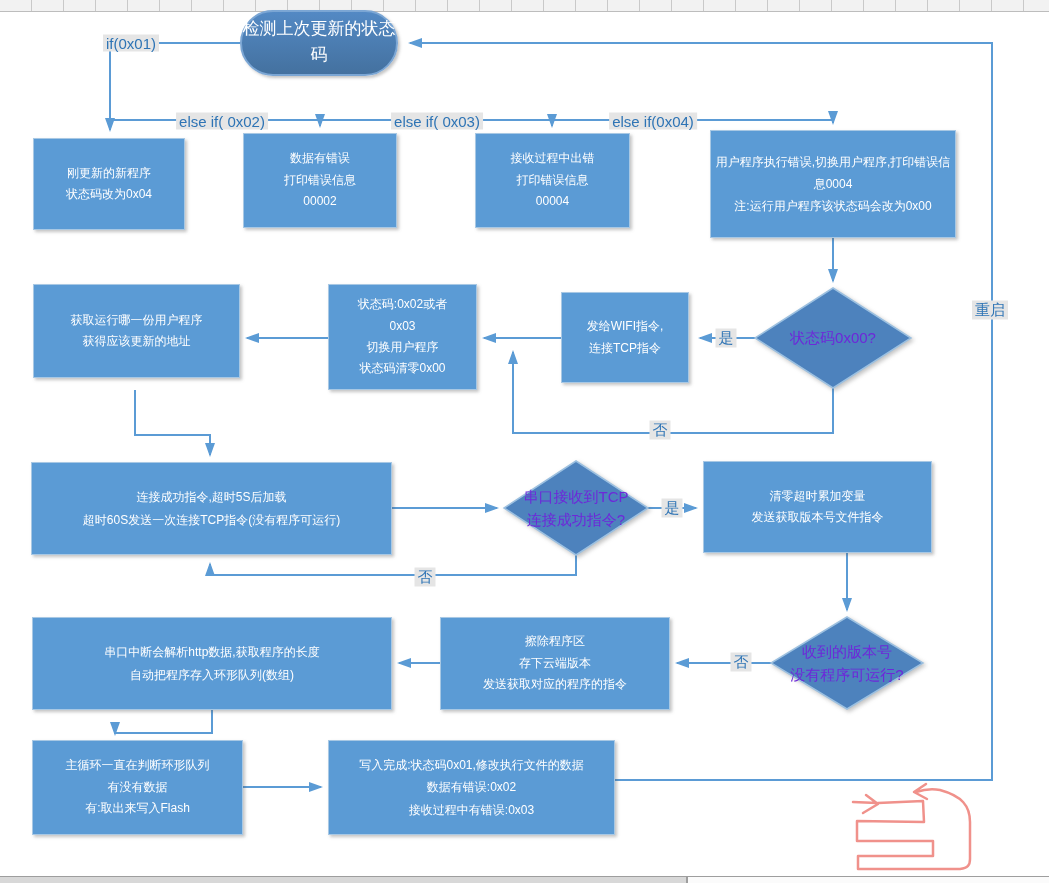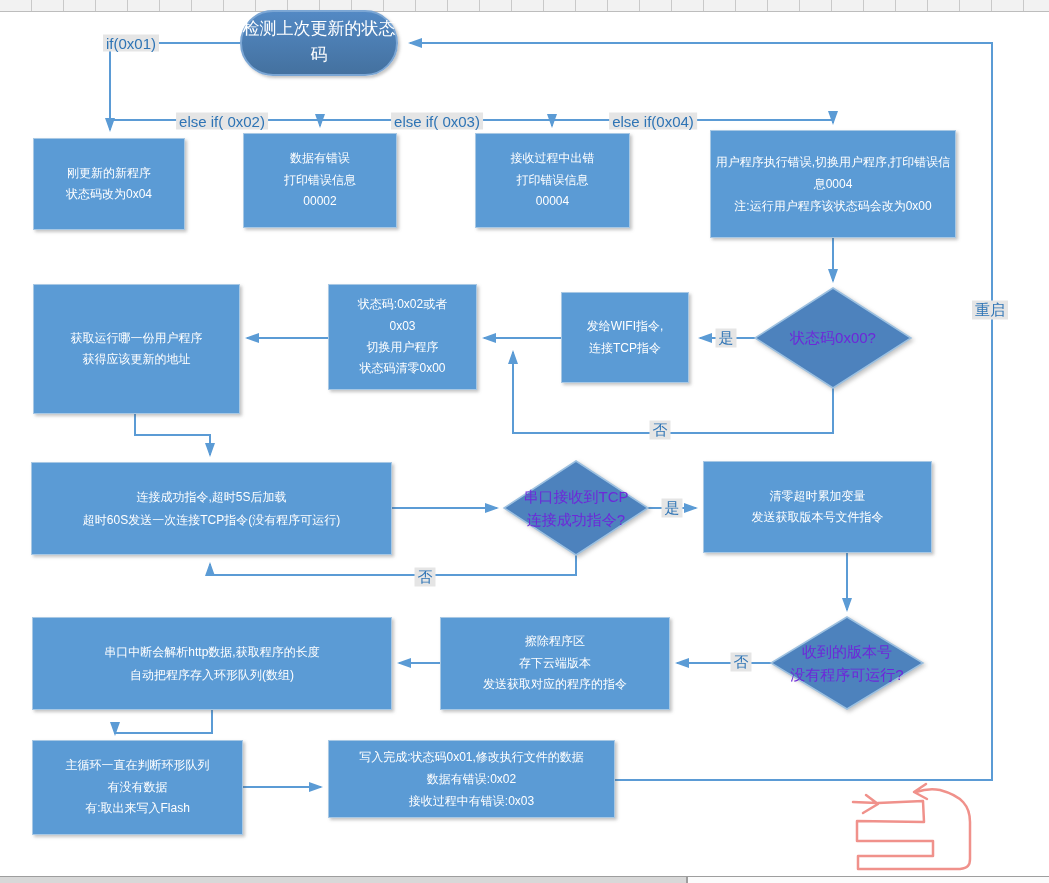--- a/index.html
+++ b/index.html
@@ -85,41 +85,41 @@
   <div class="node rect" style="left:33px;top:138px;width:152px;height:92px">刚更新的新程序
 状态码改为0x04</div>
   <div class="node rect" style="left:243px;top:133px;width:154px;height:95px">数据有错误
 打印错误信息
 00002</div>
   <div class="node rect" style="left:475px;top:133px;width:155px;height:95px">接收过程中出错
 打印错误信息
 00004</div>
   <div class="node rect tight" style="left:710px;top:130px;width:246px;height:108px">用户程序执行错误,切换用户程序,打印错误信息0004
 注:运行用户程序该状态码会改为0x00</div>
-  <div class="node rect" style="left:33px;top:284px;width:207px;height:130px">获取运行哪一份用户程序
+  <div class="node rect" style="left:33px;top:284px;width:207px;height:94px">获取运行哪一份用户程序
 获得应该更新的地址</div>
   <div class="node rect" style="left:328px;top:284px;width:149px;height:106px">状态码:0x02或者
 0x03
 切换用户程序
 状态码清零0x00</div>
   <div class="node rect" style="left:561px;top:292px;width:128px;height:91px">发给WIFI指令,
 连接TCP指令</div>
   <div class="node rect tight" style="left:31px;top:462px;width:361px;height:93px">连接成功指令,超时5S后加载
 超时60S发送一次连接TCP指令(没有程序可运行)</div>
   <div class="node rect" style="left:440px;top:617px;width:230px;height:93px">擦除程序区
 存下云端版本
 发送获取对应的程序的指令</div>
   <div class="node rect" style="left:703px;top:461px;width:229px;height:92px">清零超时累加变量
 发送获取版本号文件指令</div>
   <div class="node rect tight" style="left:32px;top:617px;width:360px;height:93px">串口中断会解析http数据,获取程序的长度
 自动把程序存入环形队列(数组)</div>
   <div class="node rect" style="left:32px;top:740px;width:211px;height:95px">主循环一直在判断环形队列
 有没有数据
 有:取出来写入Flash</div>
-  <div class="node rect tight" style="left:328px;top:740px;width:287px;height:78px">写入完成:状态码0x01,修改执行文件的数据
+  <div class="node rect tight" style="left:328px;top:740px;width:287px;height:95px">写入完成:状态码0x01,修改执行文件的数据
 数据有错误:0x02
 接收过程中有错误:0x03</div>
 
   <div class="dtext" style="left:833px;top:338px;width:140px">状态码0x00?</div>
   <div class="dtext" style="left:576px;top:508px;width:130px">串口接收到TCP
 连接成功指令?</div>
   <div class="dtext" style="left:847px;top:663px;width:130px">收到的版本号
 没有程序可运行?</div>
 
   <div class="elabel" style="left:131px;top:43px">if(0x01)</div>

